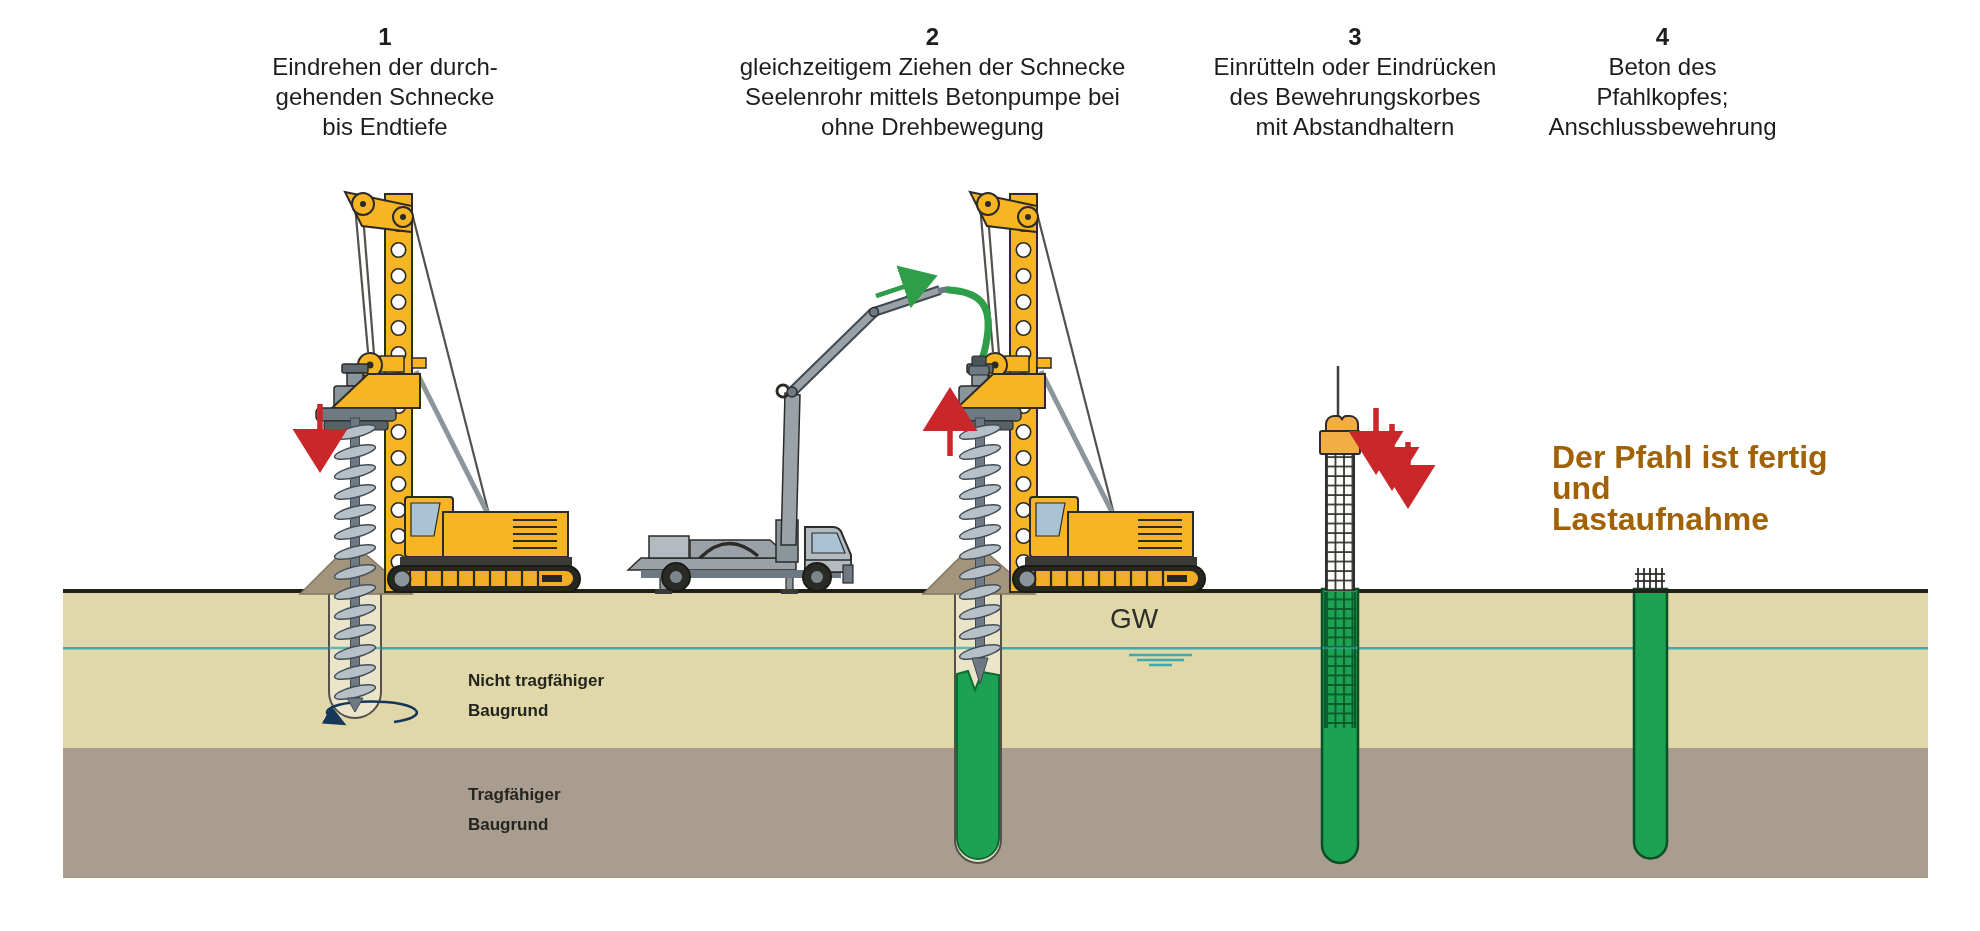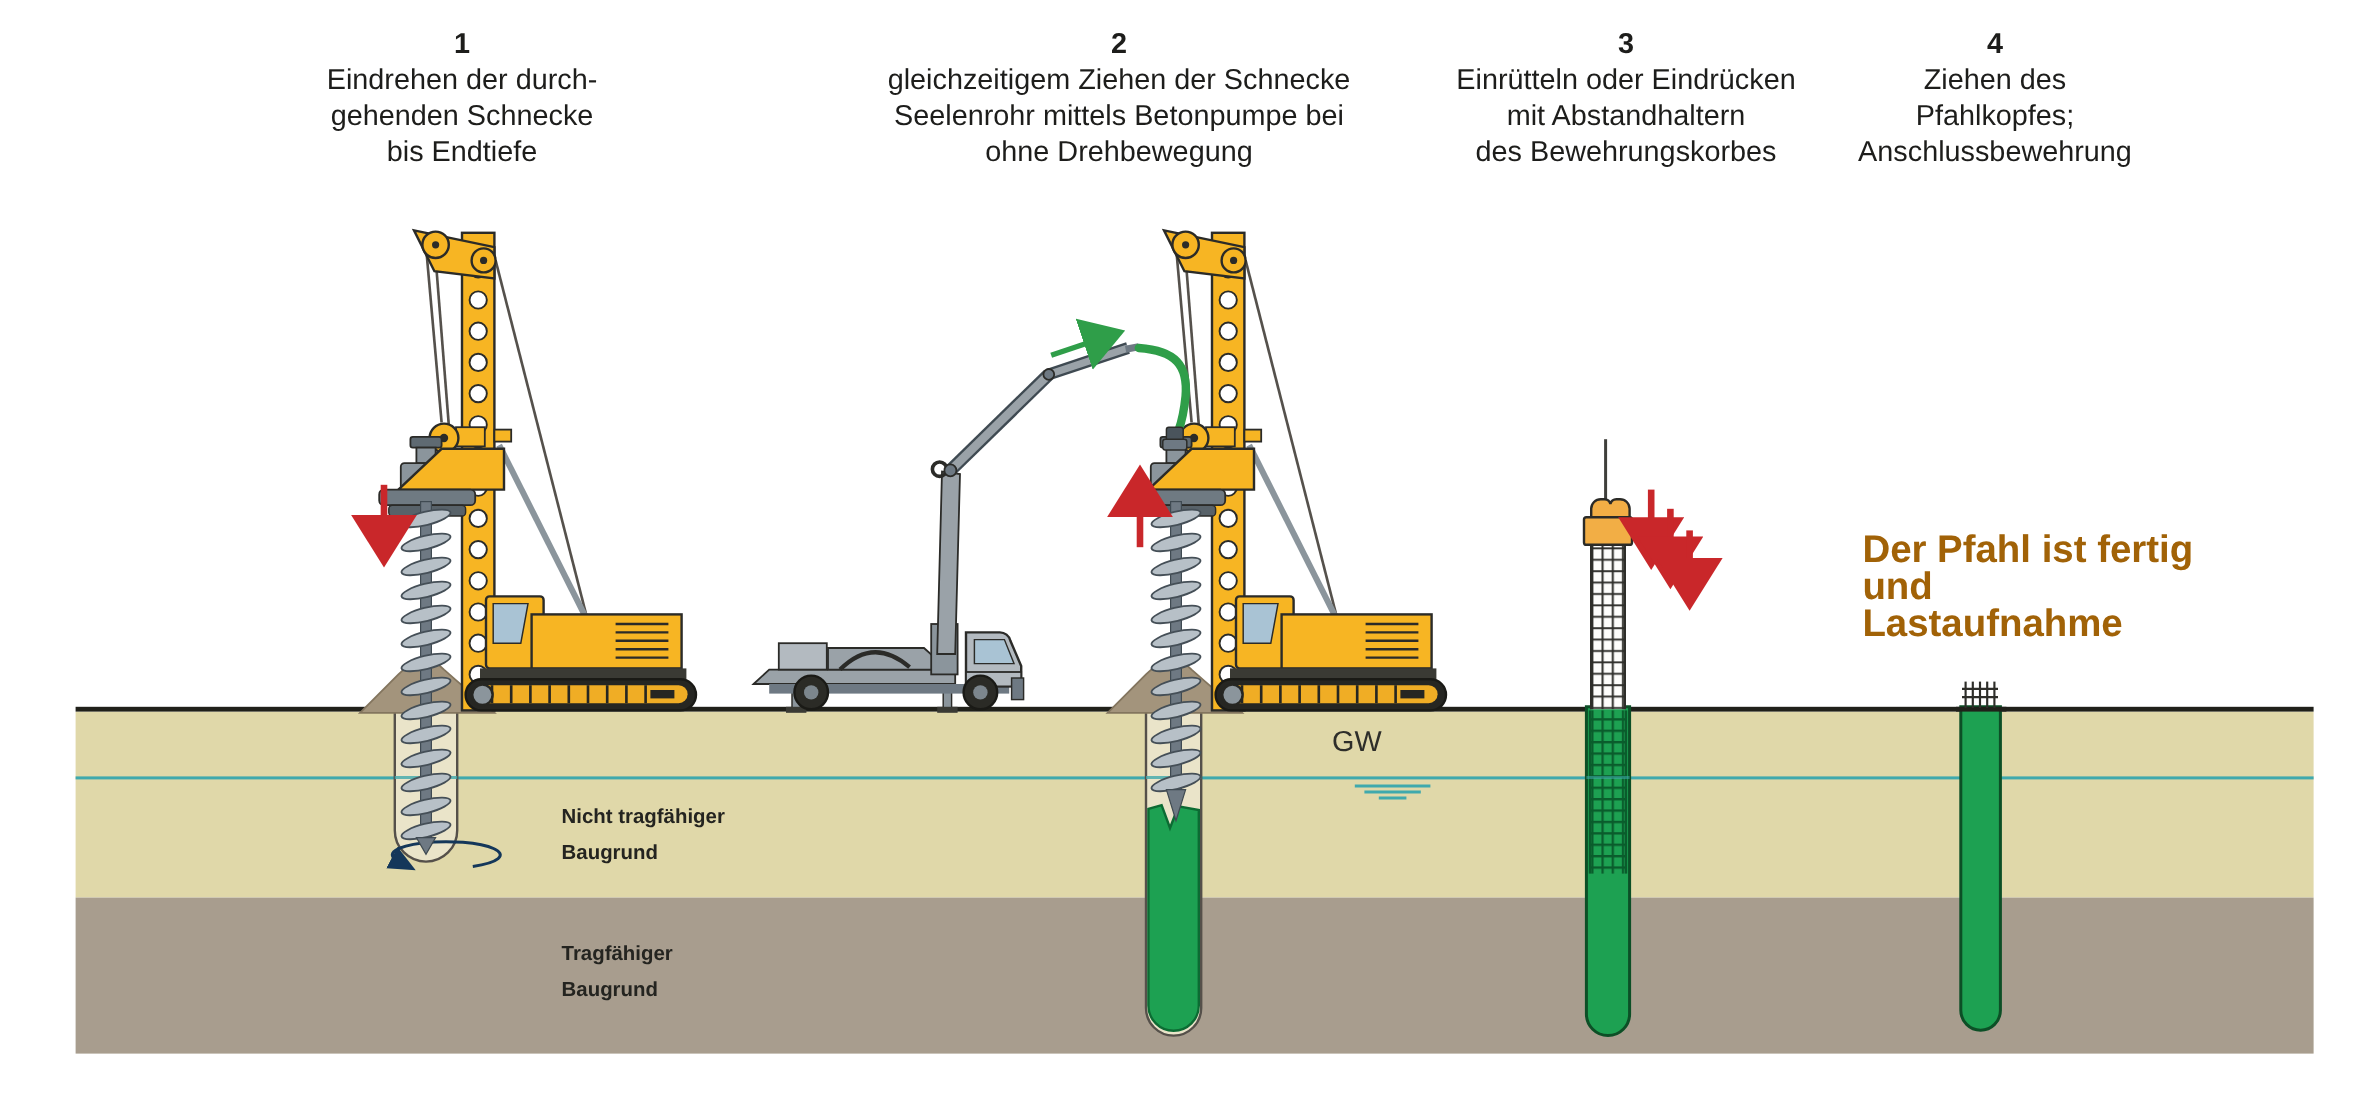--- a/index.html
+++ b/index.html
@@ -6,21 +6,21 @@
   .stage{
     position:relative;width:1980px;height:931px;background:#ffffff;
     font-family:"Liberation Sans", sans-serif;color:#1d1d1b;overflow:hidden;
   }
   .stage svg{position:absolute;left:0;top:0;}
   .step-header{position:absolute;text-align:center;font-size:24px;line-height:30px;color:#1d1d1b;}
   .step-header .num{display:block;font-weight:bold;}
   .step-header .ln{display:block;}
   .soil-label{position:absolute;font-size:17px;line-height:30px;font-weight:bold;color:#242420;}
   .soil-label .ln{display:block;}
-  .gw-label{position:absolute;font-size:24px;line-height:30px;font-weight:normal;color:#2e2e2a;}
+  .gw-label{position:absolute;font-size:28px;line-height:30px;font-weight:normal;color:#2e2e2a;}
   .note{position:absolute;font-size:32px;line-height:31px;font-weight:bold;color:#a16207;}
   .note .ln{display:block;}
 </style>
 </head>
 <body>
 
 <div class="stage">
 
 <svg width="1980" height="931" viewBox="0 0 1980 931">
   <defs>
@@ -274,27 +274,27 @@
 <div class="step-header" style="left:715px;top:22px;width:435px;">
   <span class="num">2</span>
   <span class="ln">gleichzeitigem Ziehen der Schnecke</span>
   <span class="ln">Seelenrohr mittels Betonpumpe bei</span>
   <span class="ln">ohne Drehbewegung</span>
 </div>
 
 <div class="step-header" style="left:1150px;top:22px;width:410px;">
   <span class="num">3</span>
   <span class="ln">Einrütteln oder Eindrücken</span>
+  <span class="ln">des Bewehrungskorbes</span>
   <span class="ln">mit Abstandhaltern</span>
-  <span class="ln">des Bewehrungskorbes</span>
 </div>
 
 <div class="step-header" style="left:1490px;top:22px;width:345px;">
   <span class="num">4</span>
-  <span class="ln">Ziehen des</span>
+  <span class="ln">Beton des</span>
   <span class="ln">Pfahlkopfes;</span>
   <span class="ln">Anschlussbewehrung</span>
 </div>
 
 <div class="gw-label" style="left:1110px;top:604px;">GW</div>
 
 <div class="soil-label" style="left:468px;top:666px;">
   <span class="ln">Nicht tragfähiger</span>
   <span class="ln">Baugrund</span>
 </div>

